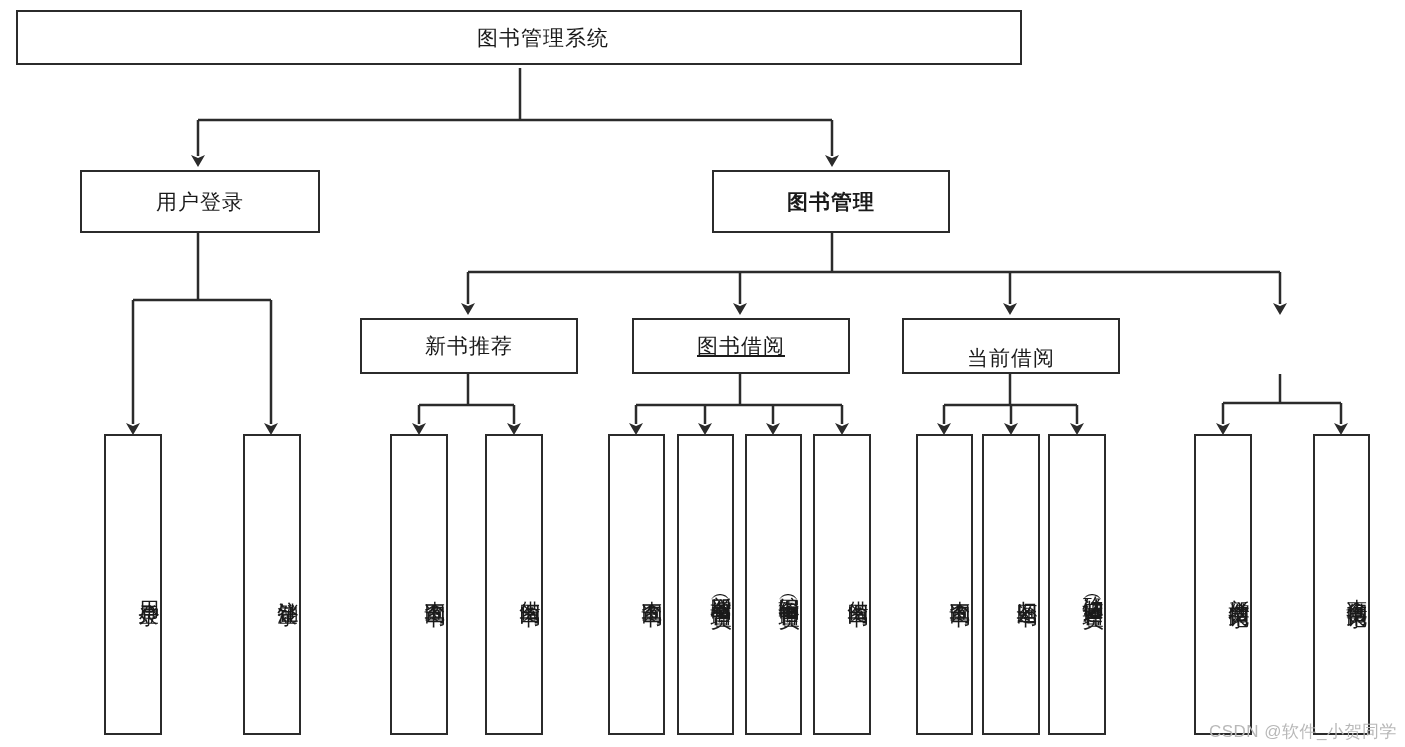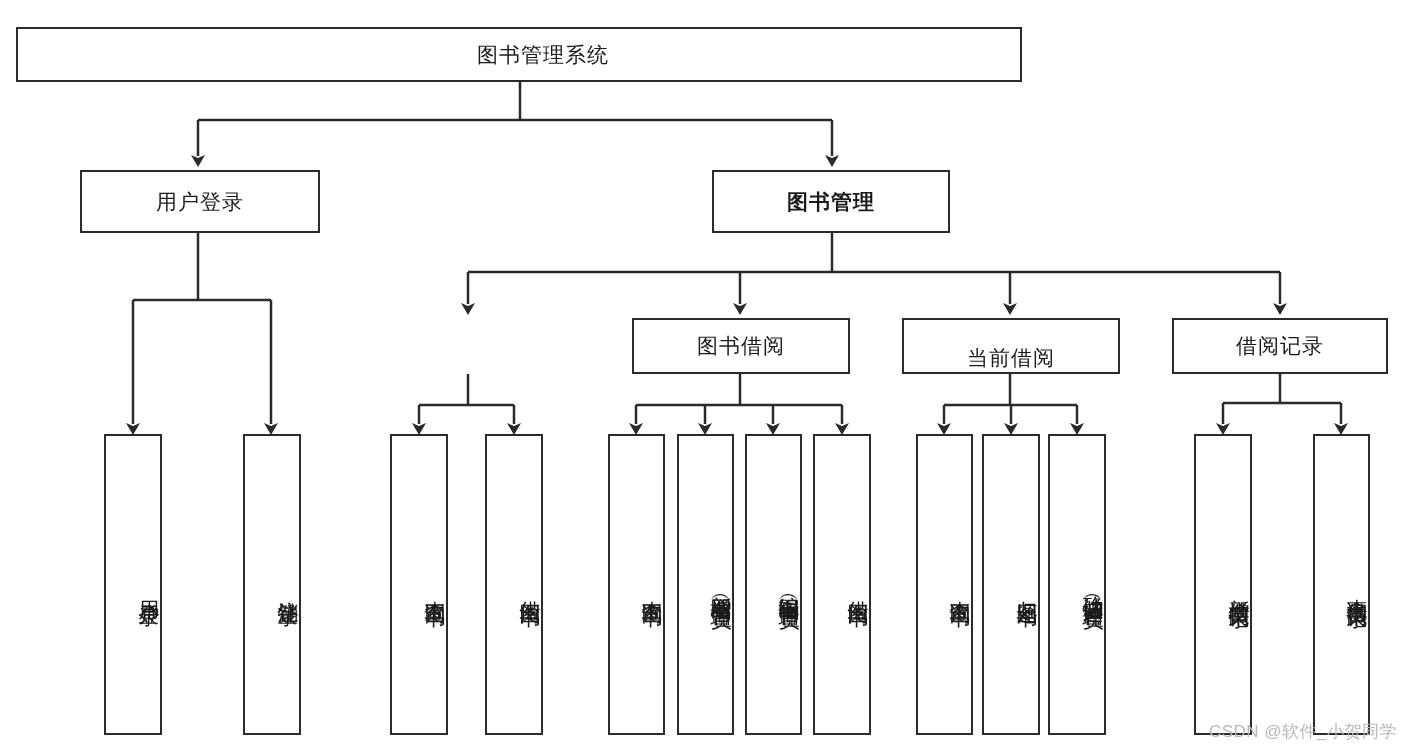--- a/index.html
+++ b/index.html
@@ -114,39 +114,39 @@
       <path d="M1011,405 L1011,424" marker-end="url(#arw)"></path>
       <path d="M1077,405 L1077,424" marker-end="url(#arw)"></path>
 
       <path d="M1280,374 L1280,403"></path>
       <path d="M1223,403 L1341,403"></path>
       <path d="M1223,403 L1223,424" marker-end="url(#arw)"></path>
       <path d="M1341,403 L1341,424" marker-end="url(#arw)"></path>
     </g>
   </svg>
 
-  <div class="node h" style="left:16px; top:27px; width:1006px; height:55px;padding-left:48px;">
+  <div class="node h" style="left:16px; top:10px; width:1006px; height:55px;padding-left:48px;">
     <span>图书管理系统</span>
   </div>
 
   <div class="node h" style="left:80px; top:170px; width:240px; height:63px;">
     <span>用户登录</span>
   </div>
   <div class="node h" style="left:712px; top:170px; width:238px; height:63px;font-weight:bold;">
     <span>图书管理</span>
   </div>
 
-  <div class="node h" style="left:632px; top:318px; width:218px; height:56px;">
+  <div class="node h" style="left:360px; top:318px; width:218px; height:56px;">
+    <span>新书推荐</span>
+  </div>
+  <div class="node h" style="left:632px; top:318px; width:218px; height:56px;text-decoration:underline;">
     <span>图书借阅</span>
   </div>
   <div class="node h" style="left:902px; top:318px; width:218px; height:56px;align-items:flex-end;">
     <span>当前借阅</span>
-  </div>
-  <div class="node h" style="left:1172px; top:318px; width:216px; height:56px;">
-    <span>借阅记录</span>
   </div>
 
   <div class="node v" style="left:104px; top:434px; width:58px; height:301px;">
     <span class="vtext">用户登录</span>
   </div>
   <div class="node v" style="left:243px; top:434px; width:58px; height:301px;">
     <span class="vtext">注销登录</span>
   </div>
 
   <div class="node v" style="left:390px; top:434px; width:58px; height:301px;">

